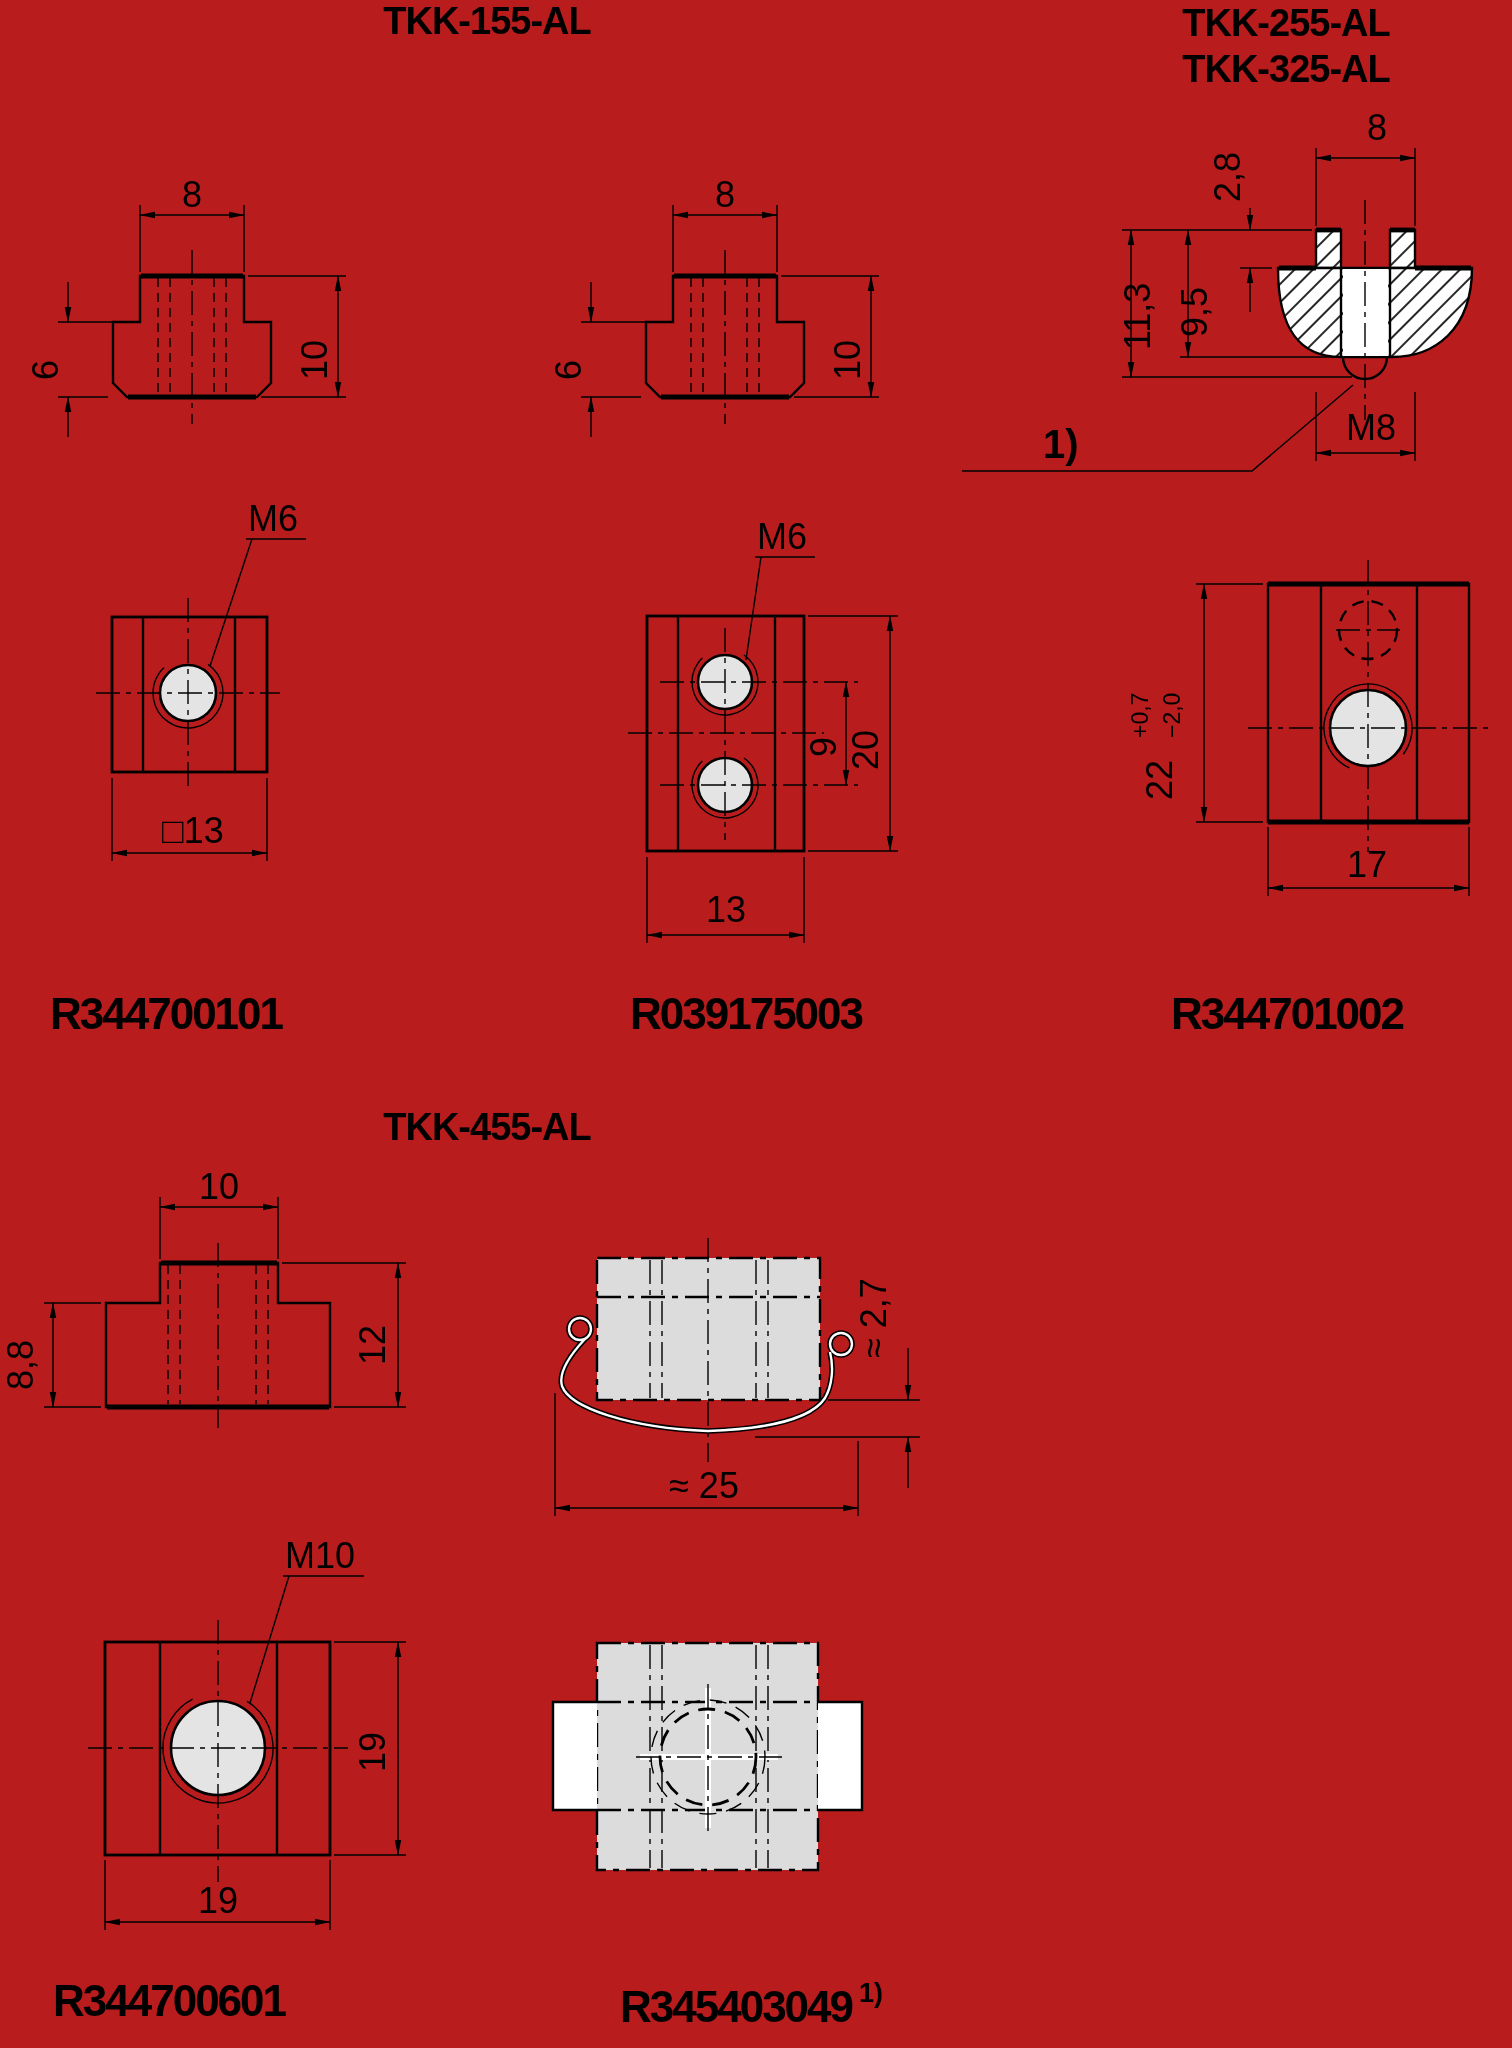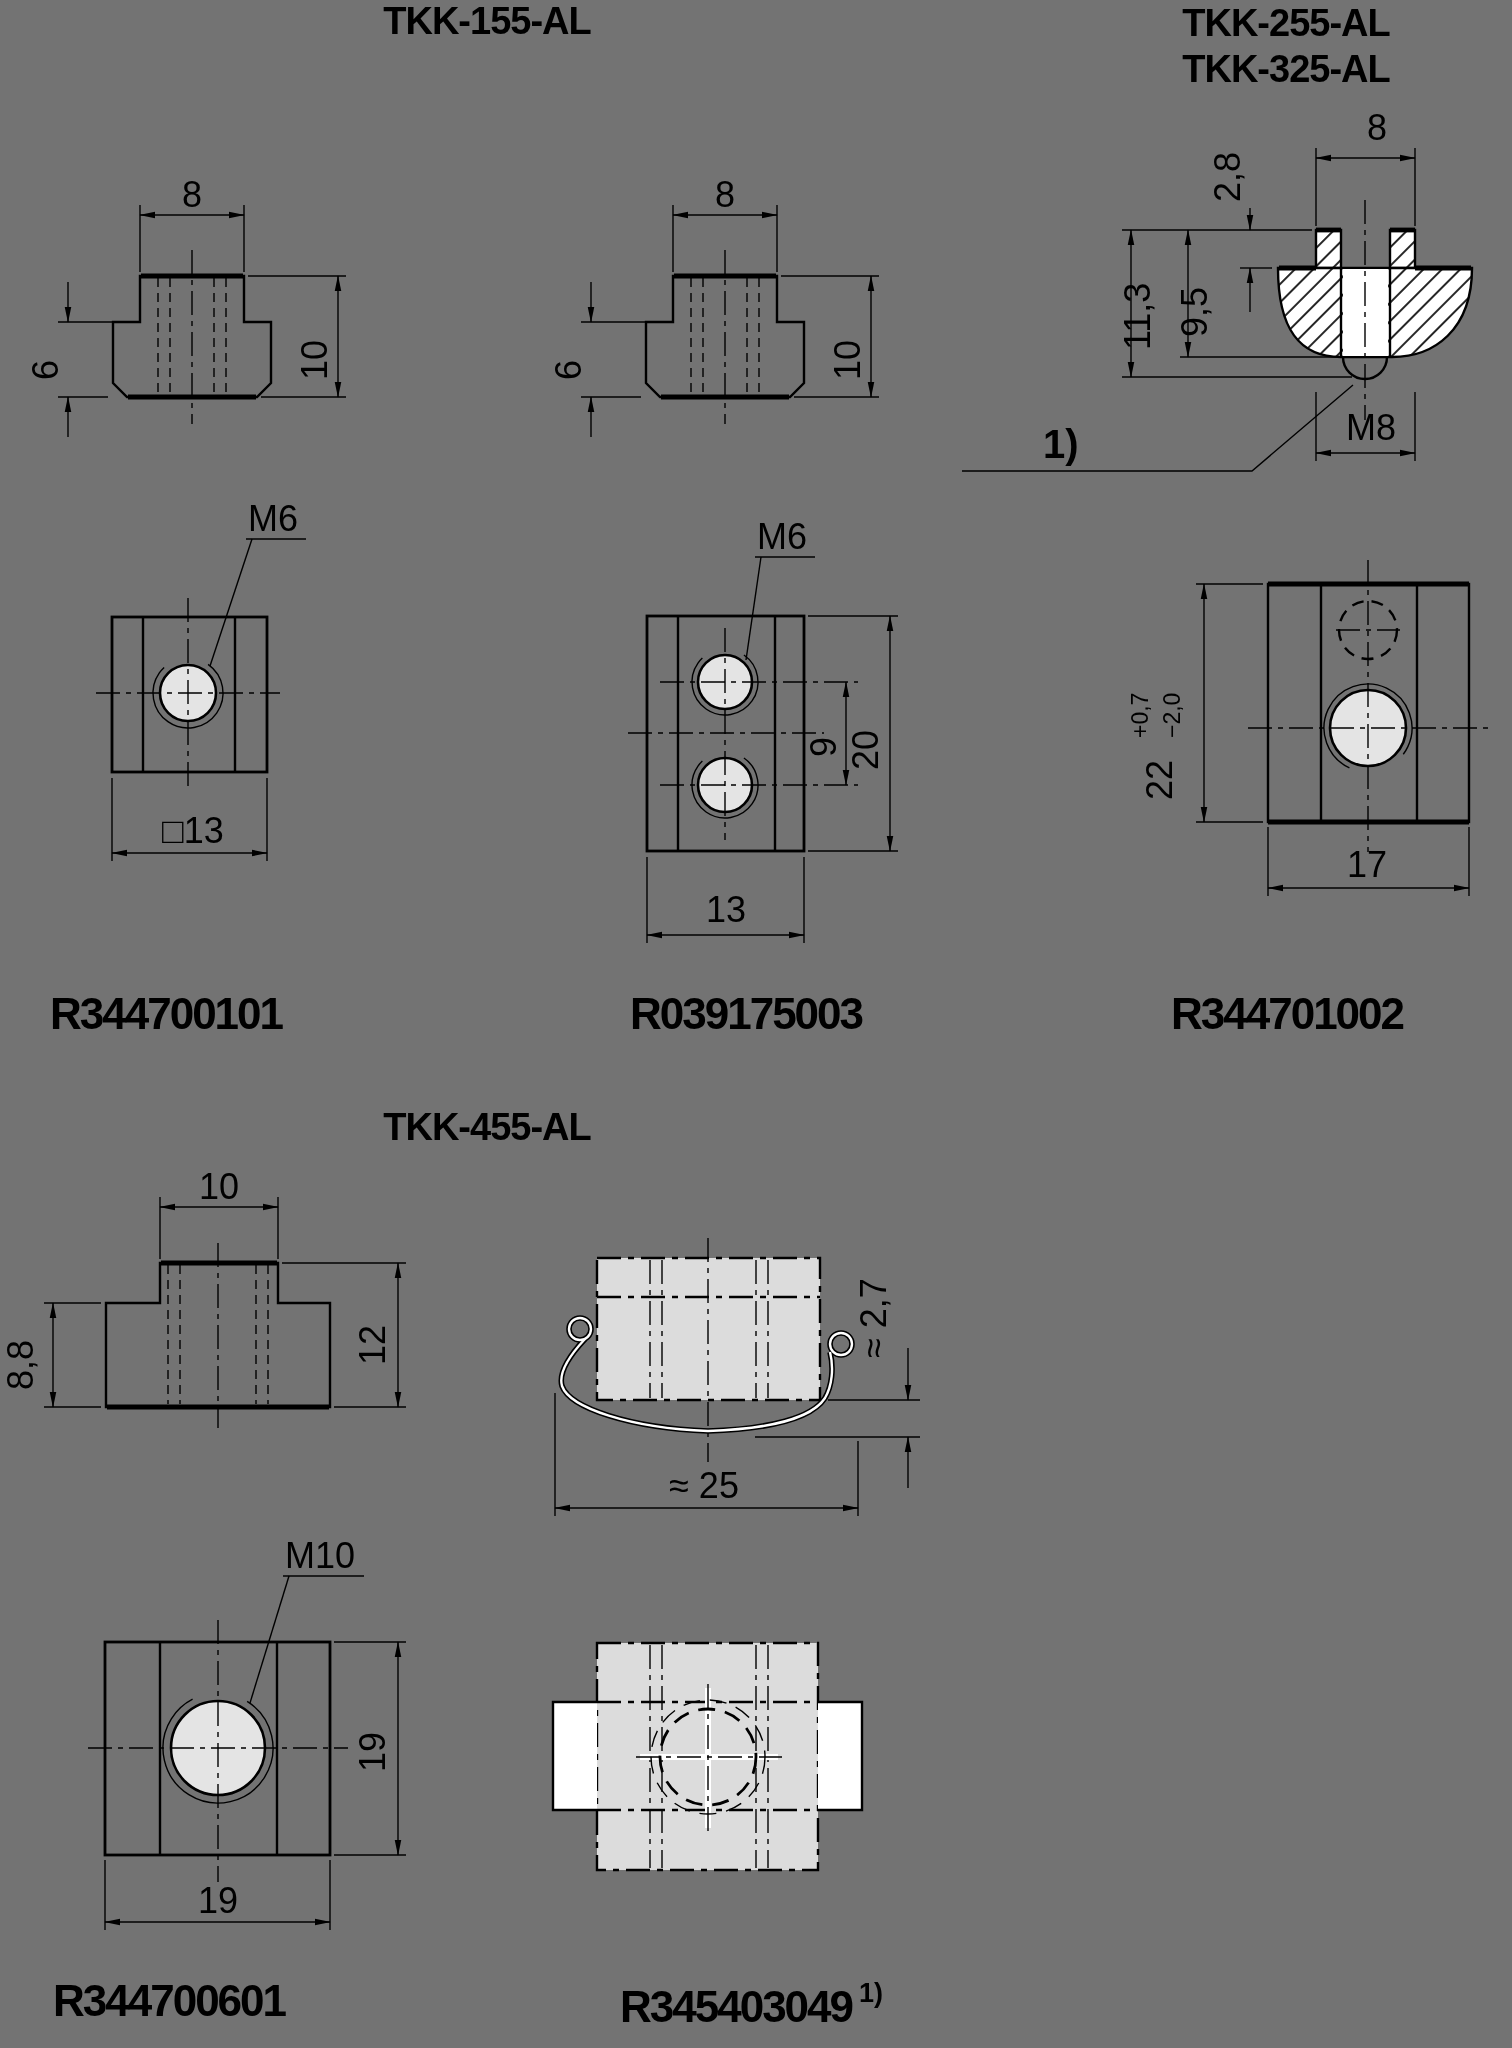--- a/index.html
+++ b/index.html
@@ -1,16 +1,16 @@
 <!DOCTYPE html>
 <html><head>
 <meta charset="utf-8">
 <style>
   html,body{margin:0;padding:0;background:#fff;}
-  .canvas{position:relative;width:1512px;height:2048px;background:#737373;overflow:hidden;
+  .canvas{position:relative;width:1512px;height:2048px;background:#b91c1c;overflow:hidden;
           font-family:"Liberation Sans",sans-serif;}
   svg{display:block}
   text{fill:#000}
   .ttl{font-size:38px;font-weight:bold;letter-spacing:-1px}
   .pn{font-size:44px;font-weight:bold;letter-spacing:-2px}
   .pnsup{font-size:27px;font-weight:bold}
   .dim{font-size:36px}
   .dimsm{font-size:23px}
   .fn{font-size:40px;font-weight:bold}
   .o2{fill:none;stroke:#000;stroke-width:2.4}

